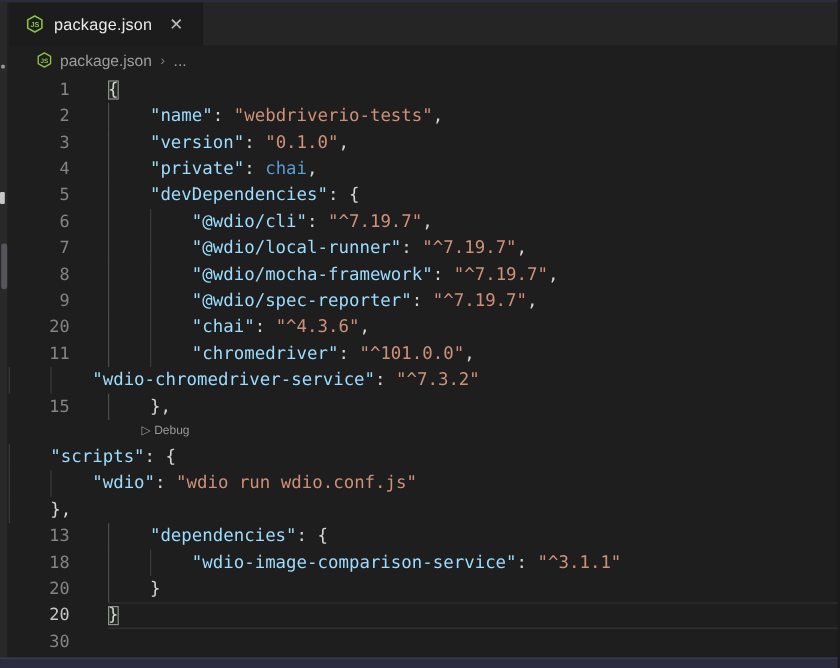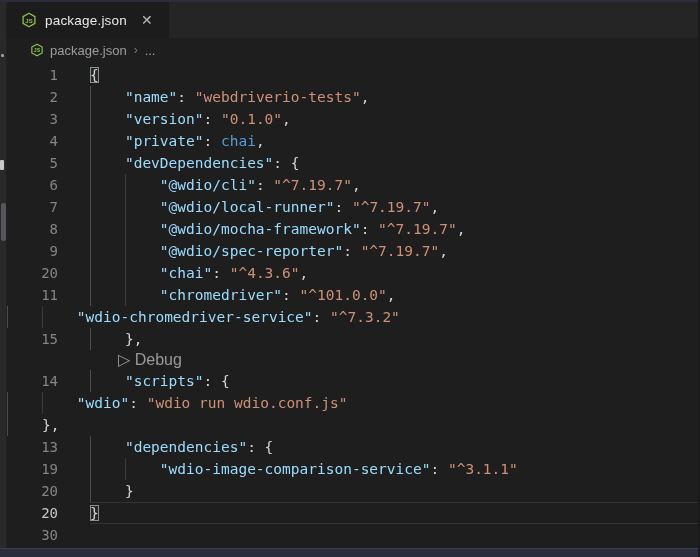--- a/index.html
+++ b/index.html
@@ -46,21 +46,21 @@
   .seg.str{color:var(--string,#ce9178);}
   .seg.bool{color:var(--boolean,#569cd6);}
   .seg.punc{color:var(--punctuation,#d4d4d4);}
   .seg.box{outline:1px solid var(--bracket-match-border,#889488);outline-offset:-1px;background:rgba(96,128,96,.10);}
   .guide{position:absolute;top:0;bottom:0;width:1px;}
   .guide.g0{left:0;background:var(--indent-guide-active,#4d4d4d);}
   .guide.g1{left:35px;background:var(--indent-guide,#3b3b3b);}
   .row.current .gutter{color:var(--line-number-active,#c7c7c7);}
   .row.current .code{box-shadow:inset 0 1px 0 var(--current-line-border,#333333),inset 0 -1px 0 var(--current-line-border,#333333);}
   .lens-row{height:20px;line-height:20px;}
-  .lens{font-family:"Liberation Sans",sans-serif;font-size:16px;color:var(--codelens-fg,#999999);margin-left:28px;cursor:pointer;}
+  .lens{font-family:"Liberation Sans",sans-serif;font-size:10px;color:var(--codelens-fg,#999999);margin-left:28px;cursor:pointer;}
 </style>
 </head>
 <body>
 
 <div class="screen">
 
   <div class="left-sliver">
     <div class="sliver-dot"></div>
     <div class="sliver-frag"></div>
     <div class="sliver-thumb"></div>
@@ -101,25 +101,25 @@
           <div class="row"><span class="gutter">5</span><span class="code"><i class="guide g0"></i><span class="seg punc">    </span><span class="seg key">"devDependencies"</span><span class="seg punc">: {</span></span></div>
           <div class="row"><span class="gutter">6</span><span class="code"><i class="guide g0"></i><i class="guide g1"></i><span class="seg punc">        </span><span class="seg key">"@wdio/cli"</span><span class="seg punc">: </span><span class="seg str">"^7.19.7"</span><span class="seg punc">,</span></span></div>
           <div class="row"><span class="gutter">7</span><span class="code"><i class="guide g0"></i><i class="guide g1"></i><span class="seg punc">        </span><span class="seg key">"@wdio/local-runner"</span><span class="seg punc">: </span><span class="seg str">"^7.19.7"</span><span class="seg punc">,</span></span></div>
           <div class="row"><span class="gutter">8</span><span class="code"><i class="guide g0"></i><i class="guide g1"></i><span class="seg punc">        </span><span class="seg key">"@wdio/mocha-framework"</span><span class="seg punc">: </span><span class="seg str">"^7.19.7"</span><span class="seg punc">,</span></span></div>
           <div class="row"><span class="gutter">9</span><span class="code"><i class="guide g0"></i><i class="guide g1"></i><span class="seg punc">        </span><span class="seg key">"@wdio/spec-reporter"</span><span class="seg punc">: </span><span class="seg str">"^7.19.7"</span><span class="seg punc">,</span></span></div>
           <div class="row"><span class="gutter">20</span><span class="code"><i class="guide g0"></i><i class="guide g1"></i><span class="seg punc">        </span><span class="seg key">"chai"</span><span class="seg punc">: </span><span class="seg str">"^4.3.6"</span><span class="seg punc">,</span></span></div>
           <div class="row"><span class="gutter">11</span><span class="code"><i class="guide g0"></i><i class="guide g1"></i><span class="seg punc">        </span><span class="seg key">"chromedriver"</span><span class="seg punc">: </span><span class="seg str">"^101.0.0"</span><span class="seg punc">,</span></span></div>
           <div class="row"><span class="code"><i class="guide g0"></i><i class="guide g1"></i><span class="seg punc">        </span><span class="seg key">"wdio-chromedriver-service"</span><span class="seg punc">: </span><span class="seg str">"^7.3.2"</span></span></div>
           <div class="row"><span class="gutter">15</span><span class="code"><i class="guide g0"></i><span class="seg punc">    },</span></span></div>
           <div class="row lens-row"><span class="gutter"></span><span class="lens">▷ Debug</span></div>
-          <div class="row"><span class="gutter">14</span><span class="code"><i class="guide g0"></i><span class="seg punc">    </span><span class="seg key">"scripts"</span><span class="seg punc">: {</span></span></div>
+          <div class="row"><span class="code"><i class="guide g0"></i><span class="seg punc">    </span><span class="seg key">"scripts"</span><span class="seg punc">: {</span></span></div>
           <div class="row"><span class="code"><i class="guide g0"></i><i class="guide g1"></i><span class="seg punc">        </span><span class="seg key">"wdio"</span><span class="seg punc">: </span><span class="seg str">"wdio run wdio.conf.js"</span></span></div>
           <div class="row"><span class="code"><i class="guide g0"></i><span class="seg punc">    },</span></span></div>
           <div class="row"><span class="gutter">13</span><span class="code"><i class="guide g0"></i><span class="seg punc">    </span><span class="seg key">"dependencies"</span><span class="seg punc">: {</span></span></div>
-          <div class="row"><span class="gutter">19</span><span class="code"><i class="guide g0"></i><i class="guide g1"></i><span class="seg punc">        </span><span class="seg key">"wdio-image-comparison-service"</span><span class="seg punc">: </span><span class="seg str">"^3.1.1"</span></span></div>
+          <div class="row"><span class="gutter">18</span><span class="code"><i class="guide g0"></i><i class="guide g1"></i><span class="seg punc">        </span><span class="seg key">"wdio-image-comparison-service"</span><span class="seg punc">: </span><span class="seg str">"^3.1.1"</span></span></div>
           <div class="row"><span class="gutter">20</span><span class="code"><i class="guide g0"></i><span class="seg punc">    }</span></span></div>
           <div class="row current"><span class="gutter">20</span><span class="code"><span class="seg punc box">}</span></span></div>
           <div class="row"><span class="gutter">30</span><span class="code"></span></div>
         </div>
     </div>
   </div>
 
   <div class="top-edge"></div>
   <div class="bottom-edge"></div>
   <div class="right-edge"></div>

